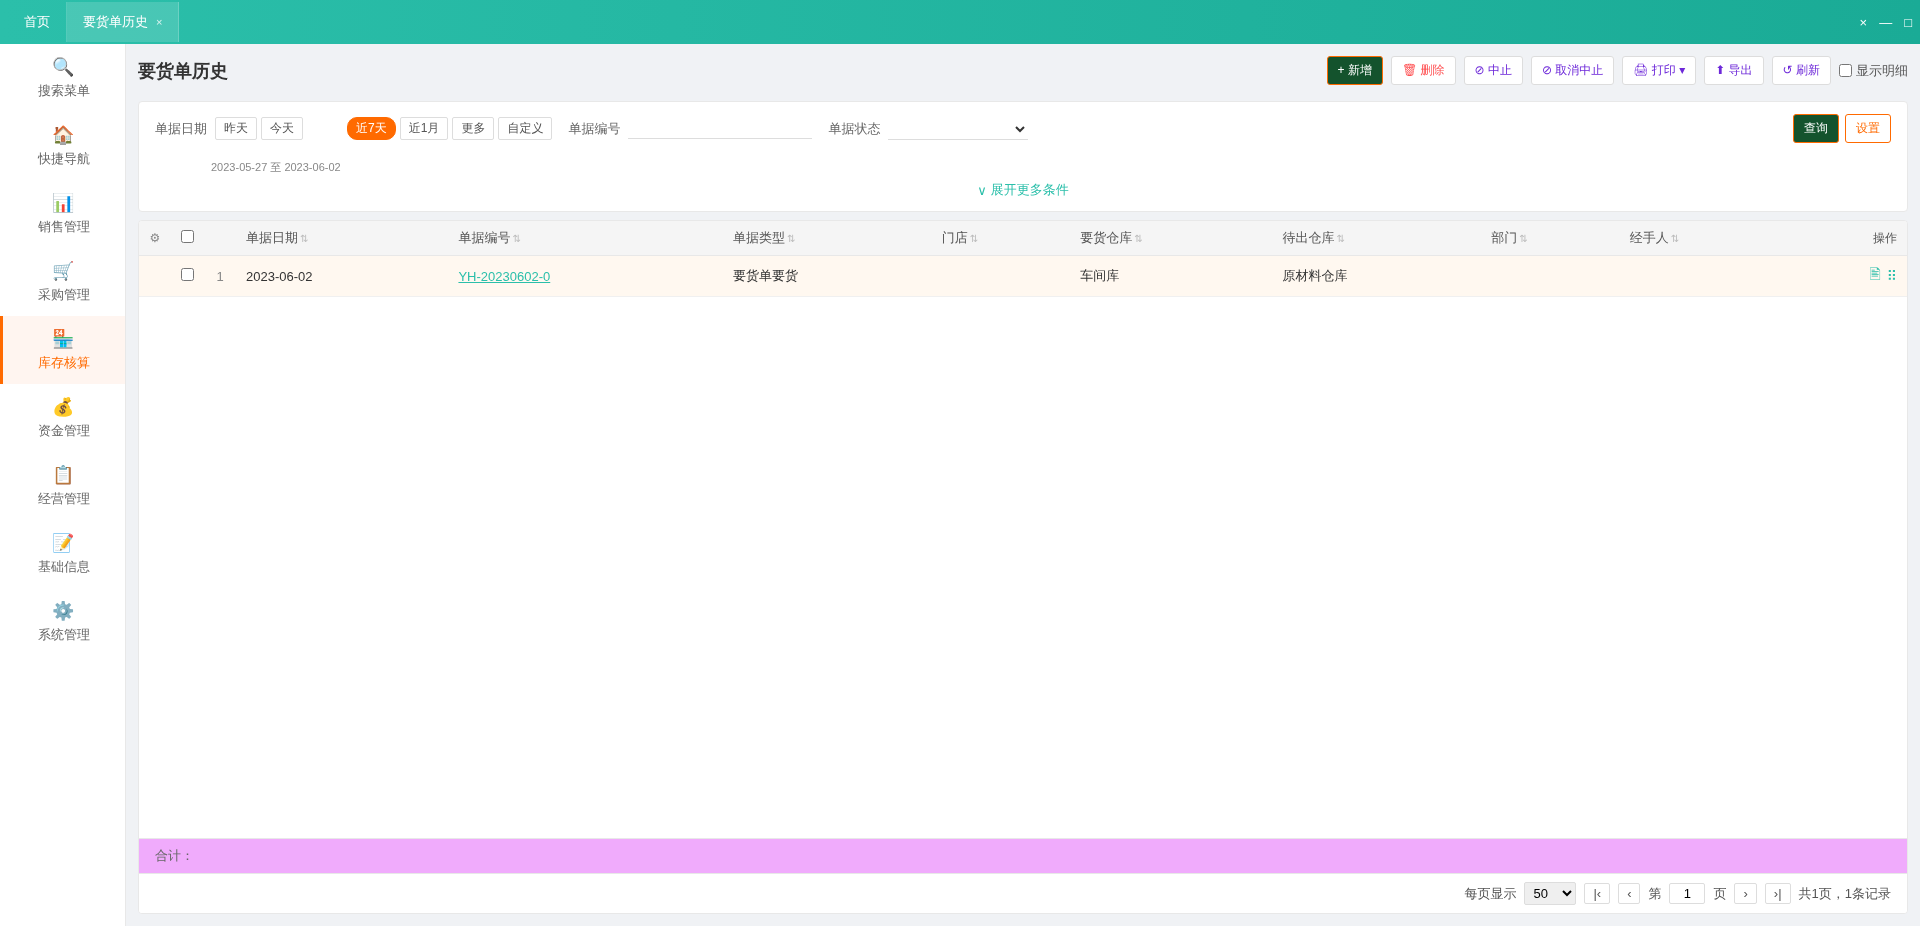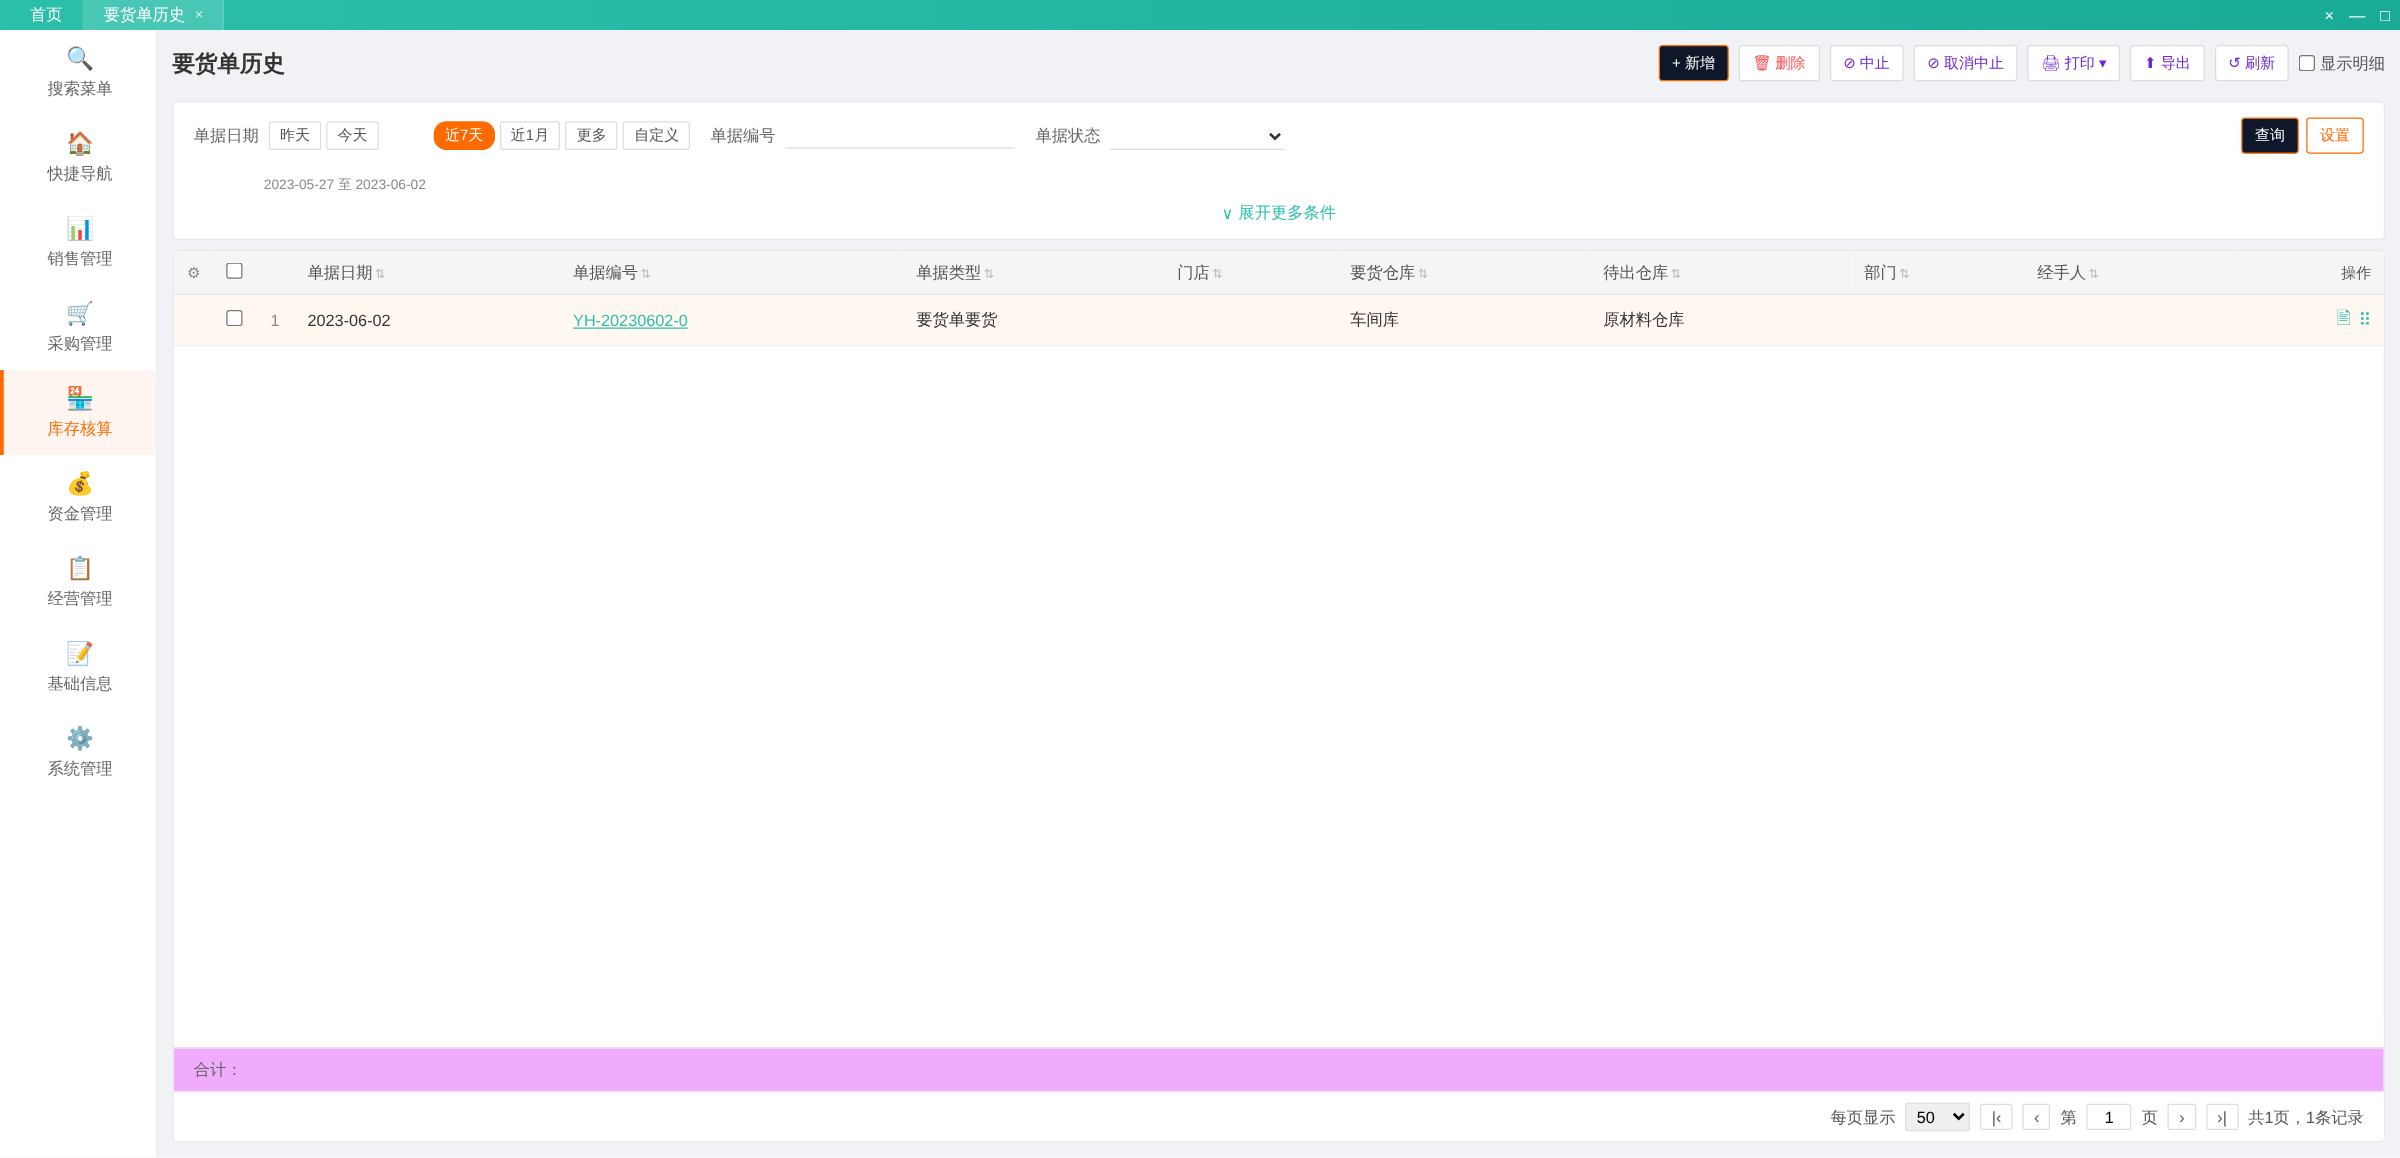--- a/index.html
+++ b/index.html
@@ -1,20 +1,20 @@
 <!DOCTYPE html>
 <html><head>
   <meta charset="utf-8">
   <style>
     * { box-sizing: border-box; margin: 0; padding: 0; font-family: 'Microsoft YaHei', Arial, sans-serif; font-size: 13px; }
     body { display: flex; flex-direction: column; height: 926px; overflow: hidden; background: #f0f2f5; }
 
     
     .top-bar {
-      height: 24px;
+      height: 44px;
       background: linear-gradient(90deg, #2bbfaa 0%, #1aab96 100%);
       display: flex;
       align-items: center;
       padding: 0 8px;
       gap: 0;
       flex-shrink: 0;
     }
     .top-bar-tab {
       height: 40px;
       display: flex;
@@ -110,21 +110,21 @@
       gap: 4px;
       padding: 5px 10px;
       border: 1px solid #ddd;
       background: #fff;
       cursor: pointer;
       border-radius: 3px;
       color: #6d28d9;
       font-size: 12px;
     }
     .toolbar-btn.primary {
-      background: #0f172a;
+      background: #14532d;
       border-color: #ff6a00;
       color: #fff;
     }
     .toolbar-btn.danger { color: #ff4d4f; }
 
     
     .filter-area {
       background: #fff;
       padding: 12px 16px;
       border-radius: 4px;

